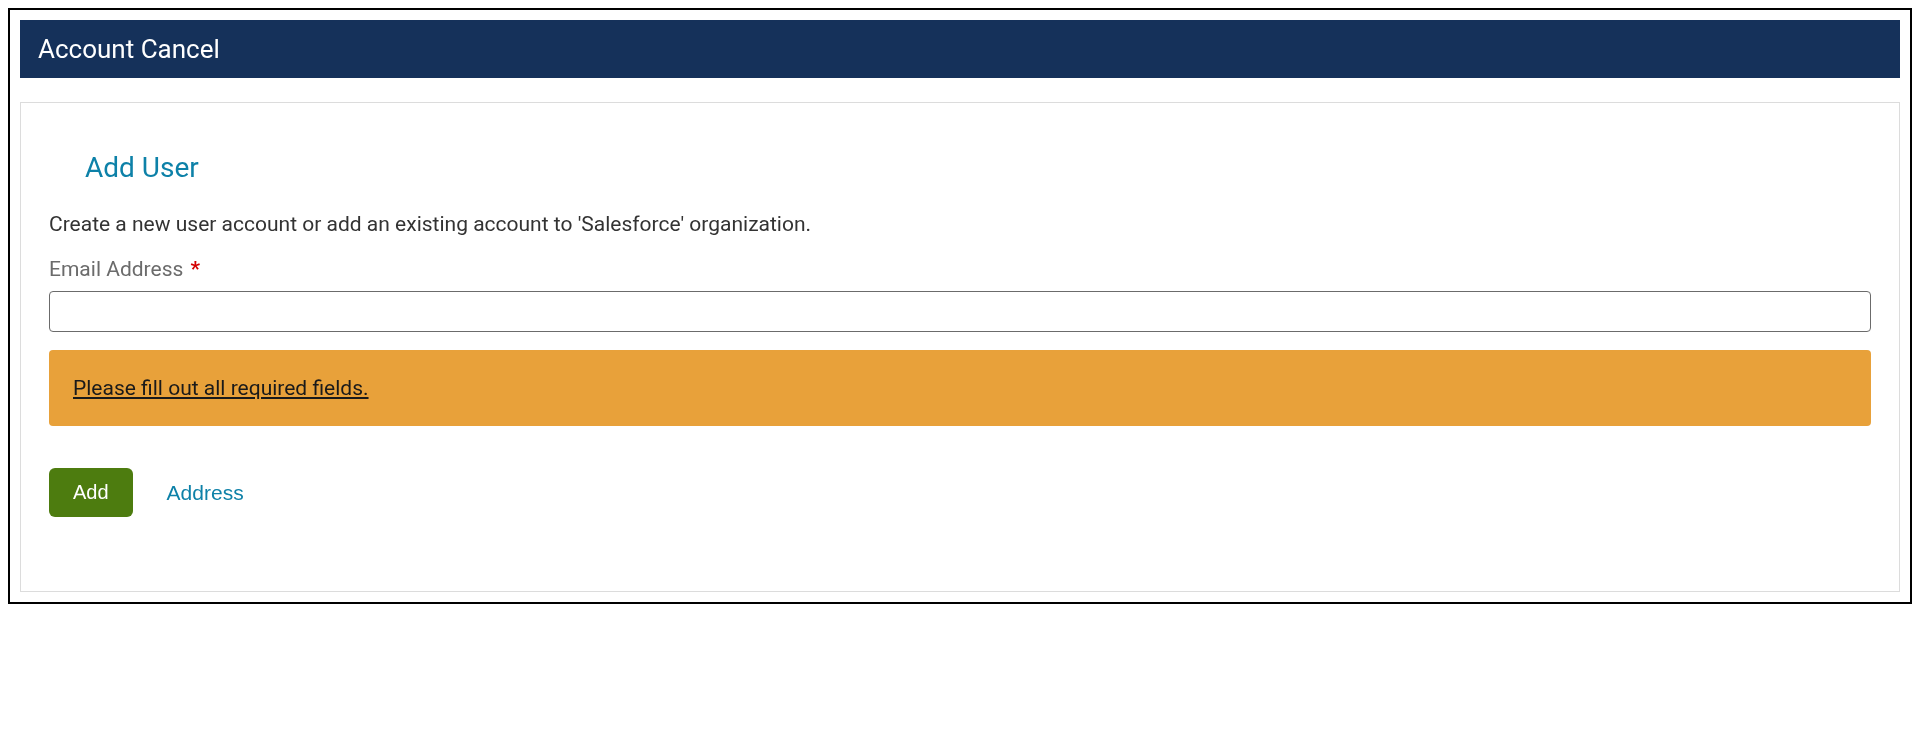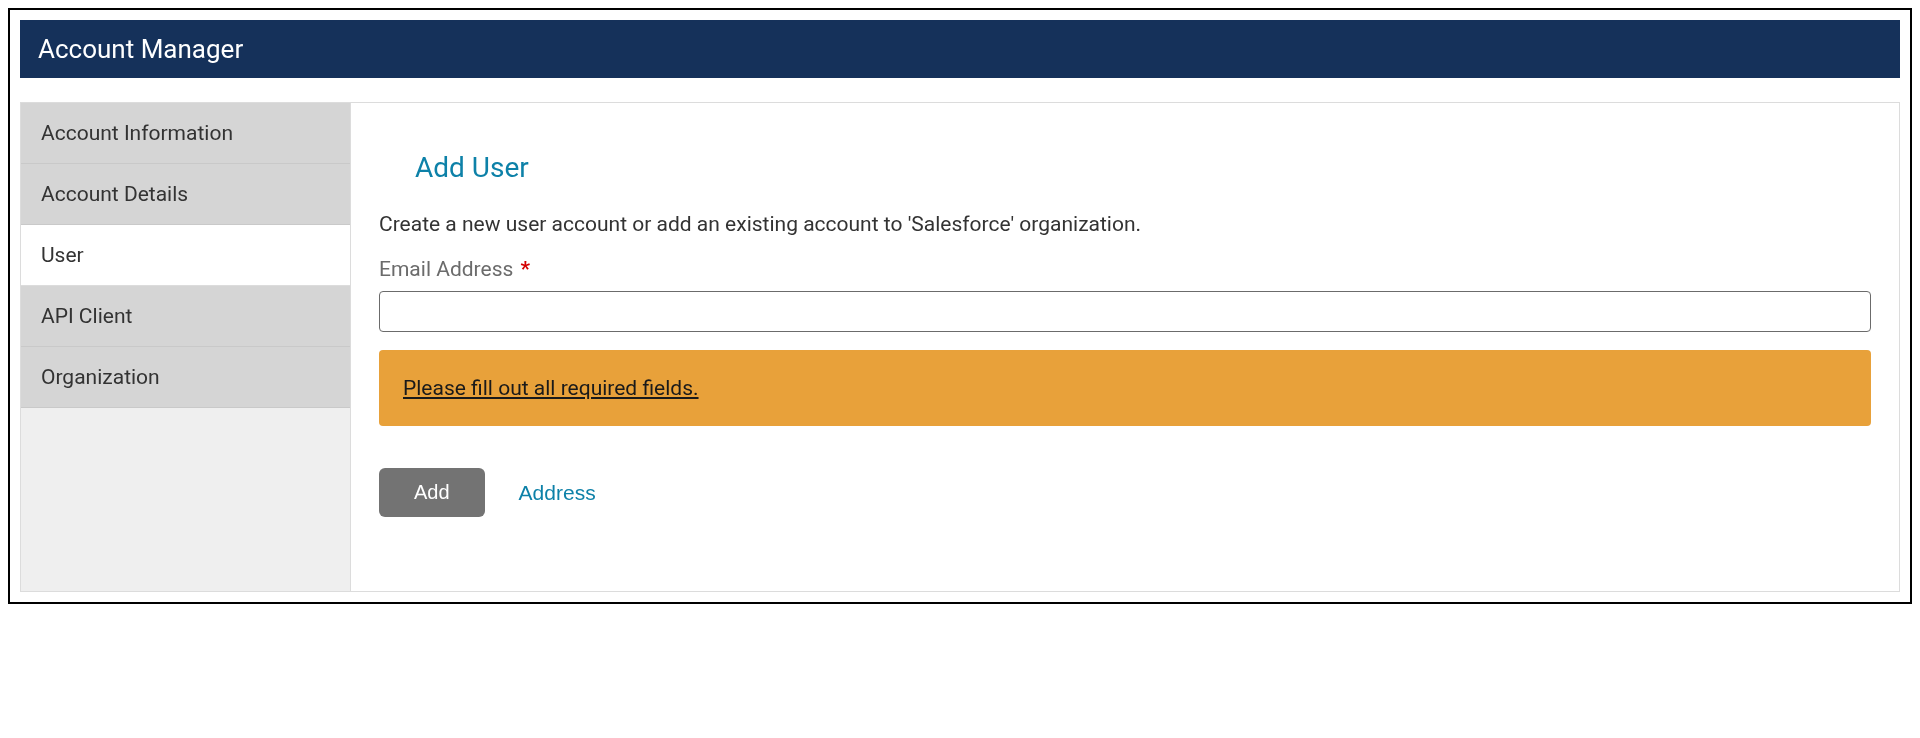--- a/index.html
+++ b/index.html
@@ -92,63 +92,46 @@
       border-radius: 4px;
       margin-bottom: 42px;
       text-decoration: underline;
     }
     .button-row {
       display: flex;
       align-items: center;
       gap: 34px;
     }
     .btn-primary {
-      background: #737373;
+      background: #4d7c0f;
       color: #ffffff;
       border: none;
-      padding: 13px 35px;
+      padding: 13px 24px;
       font-size: 20px;
       border-radius: 6px;
       cursor: pointer;
     }
     .btn-link {
       background: none;
       border: none;
       color: #0d81a8;
       font-size: 21px;
       cursor: pointer;
       padding: 0;
     }
   </style>
 </head>
 <body>
 
 <div class="outer-border">
   <div class="header-bar">
-    <span>Account Manager</span>
+    <span>Account Cancel</span>
   </div>
 
   <div class="content-wrapper">
-    <div class="sidebar">
-      <div class="sidebar-item">
-        <span>Account Information</span>
-      </div>
-      <div class="sidebar-item">
-        <span>Account Details</span>
-      </div>
-      <div class="sidebar-item active">
-        <span>User</span>
-      </div>
-      <div class="sidebar-item">
-        <span>API Client</span>
-      </div>
-      <div class="sidebar-item">
-        <span>Organization</span>
-      </div>
-    </div>
 
     <div class="main-content">
       <h1 class="page-title">Add User</h1>
       <p class="page-description">Create a new user account or add an existing account to 'Salesforce' organization.</p>
 
       <label class="form-label">
         <span>Email Address</span>
         <span class="required-asterisk">*</span>
       </label>
       <input type="text" class="form-input" value="" style="">

